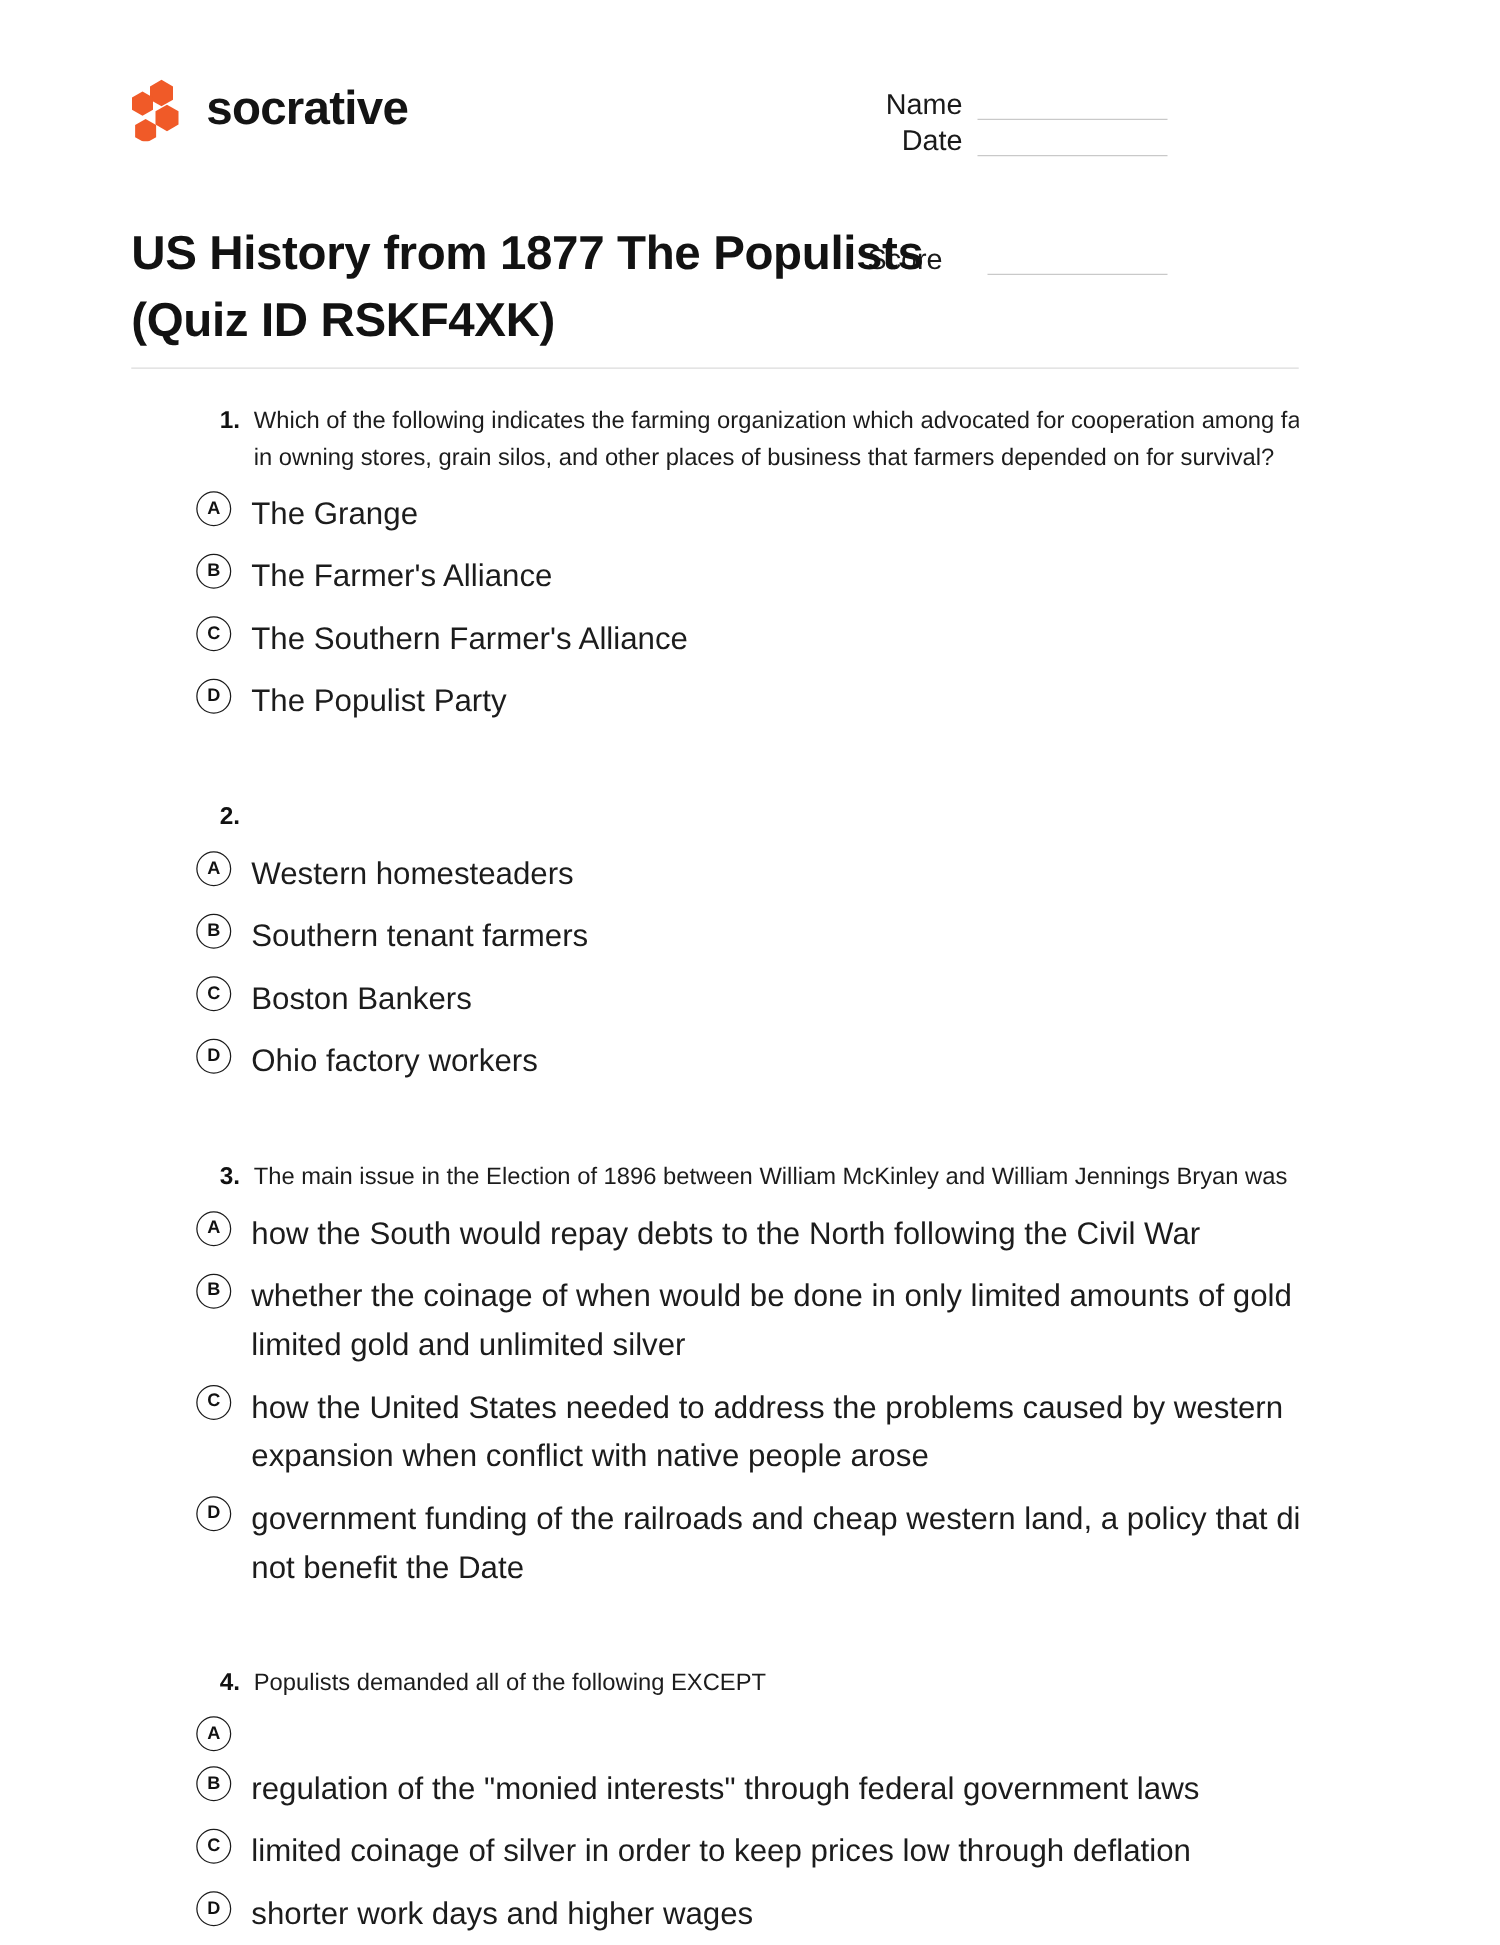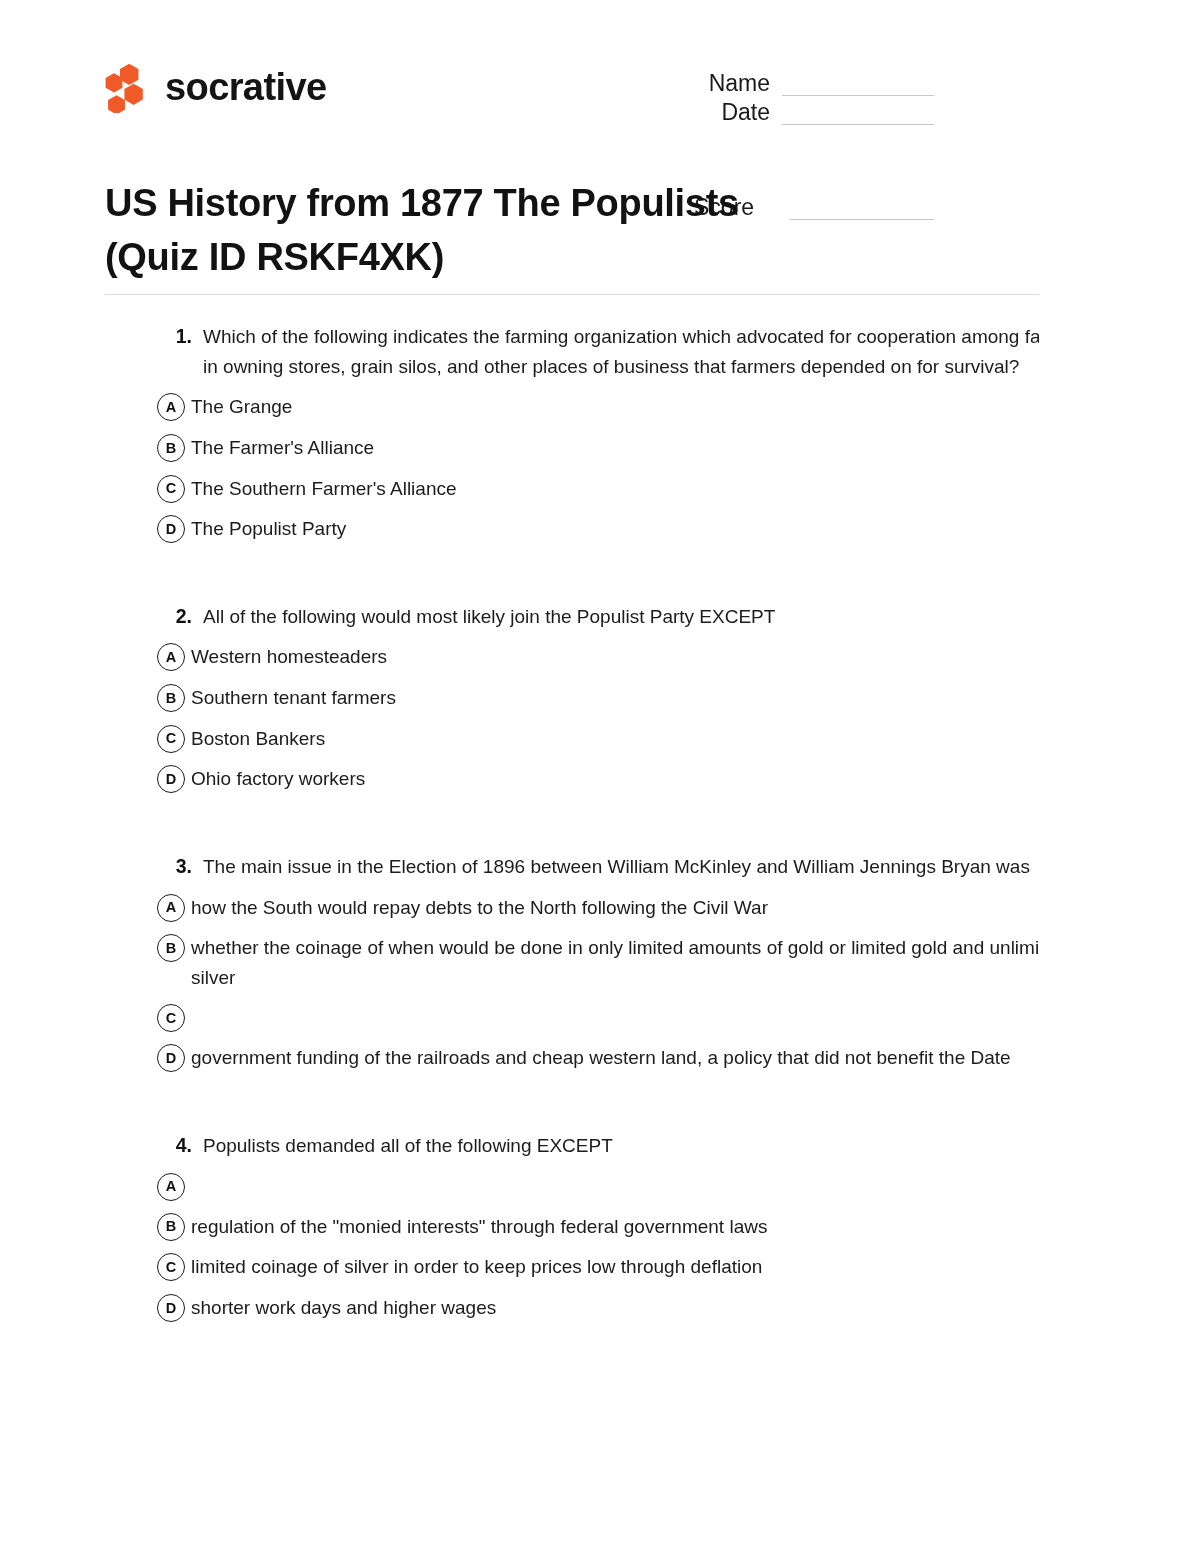--- a/index.html
+++ b/index.html
@@ -162,22 +162,22 @@
     align-items: center;
     justify-content: center;
     font-size: 14.5px;
     font-weight: 700;
     color: #111;
     line-height: 1;
     margin-top: 1px;
   }
   .opt-text {
     flex: 1 1 auto;
-    padding-left: 6px;
-    font-size: 19px;
+    padding-left: 16px;
+    font-size: 25px;
     line-height: 1.56;
     color: #1c1c1c;
   }
 
   .q1 .q-head { padding-left: 160px; }
 </style>
 </head>
 <body>
 
 <div class="page">
@@ -235,21 +235,20 @@
           <div class="opt-text">The Southern Farmer's Alliance</div>
         </div>
         <div class="option-row">
           <div class="opt-bubble">D</div>
           <div class="opt-text">The Populist Party</div>
         </div>
       </div>
       <div class="question-block q2">
         <div class="q-head">
           <div class="q-num">2.</div>
-          <div class="q-text">All of the following would most likely join the Populist Party EXCEPT</div>
         </div>
         <div class="option-row">
           <div class="opt-bubble">A</div>
           <div class="opt-text">Western homesteaders</div>
         </div>
         <div class="option-row">
           <div class="opt-bubble">B</div>
           <div class="opt-text">Southern tenant farmers</div>
         </div>
         <div class="option-row">
@@ -269,20 +268,21 @@
         <div class="option-row">
           <div class="opt-bubble">A</div>
           <div class="opt-text">how the South would repay debts to the North following the Civil War</div>
         </div>
         <div class="option-row">
           <div class="opt-bubble">B</div>
           <div class="opt-text">whether the coinage of when would be done in only limited amounts of gold or limited gold and unlimited silver</div>
         </div>
         <div class="option-row">
           <div class="opt-bubble">C</div>
+          <div class="opt-text">how the United States needed to address the problems caused by western expansion when conflict with native people arose</div>
         </div>
         <div class="option-row">
           <div class="opt-bubble">D</div>
           <div class="opt-text">government funding of the railroads and cheap western land, a policy that did not benefit the Date</div>
         </div>
       </div>
       <div class="question-block q4">
         <div class="q-head">
           <div class="q-num">4.</div>
           <div class="q-text">Populists demanded all of the following EXCEPT</div>

